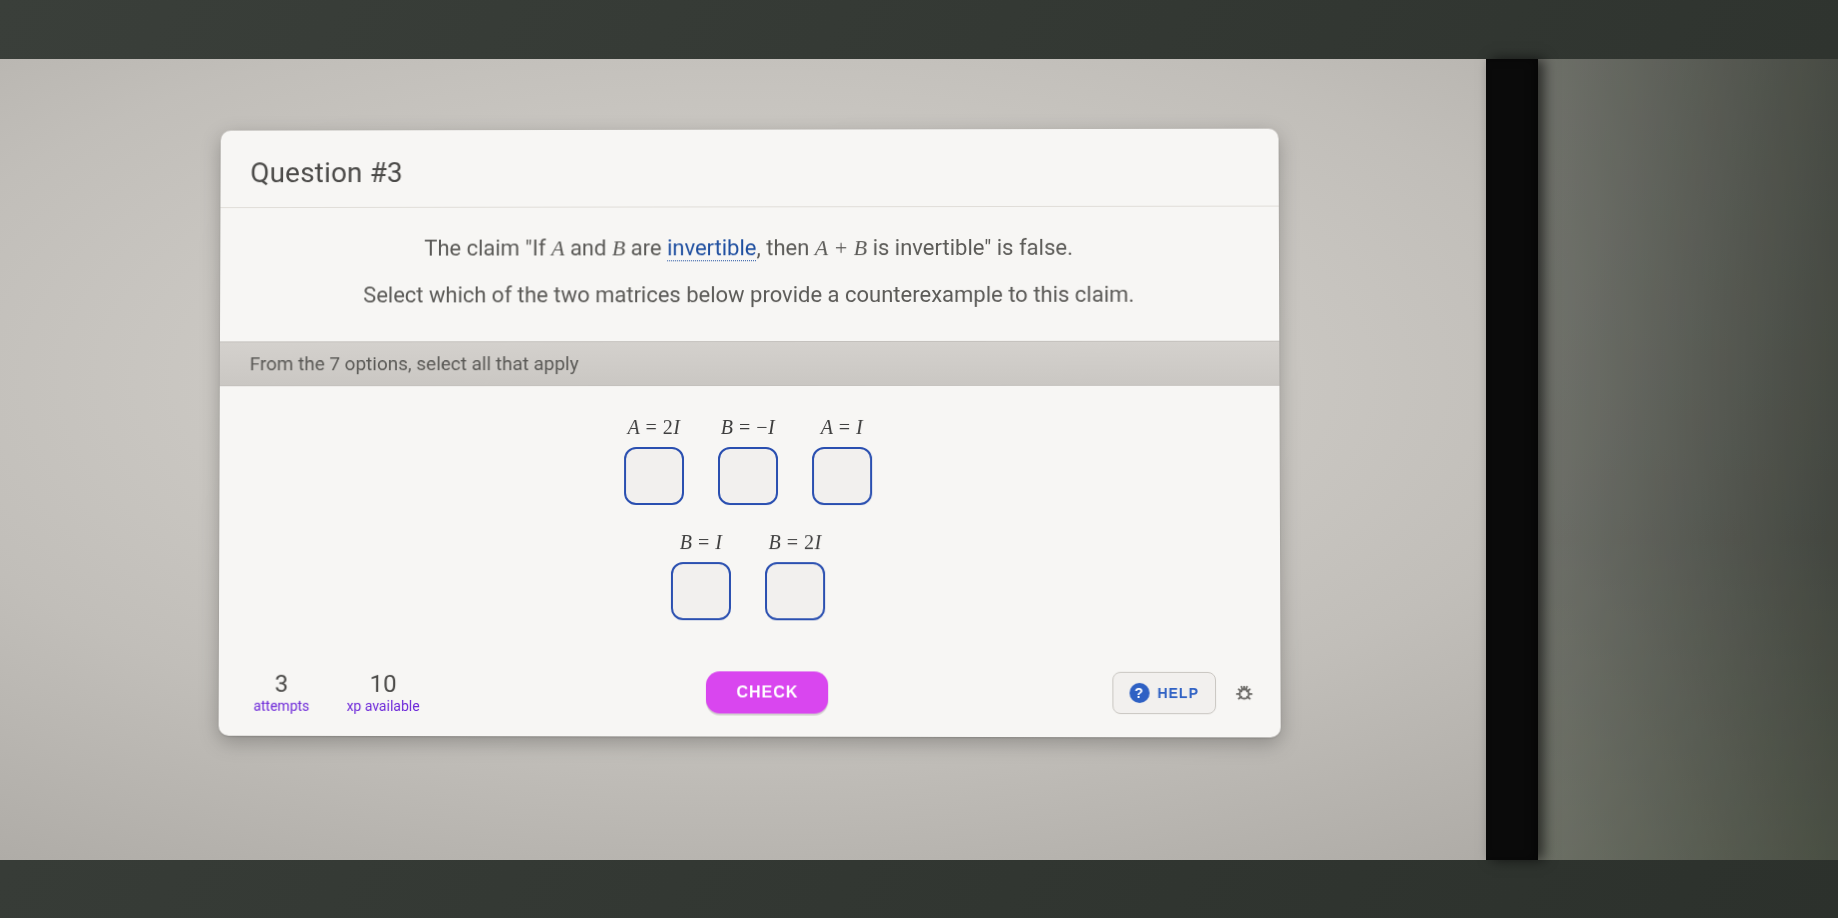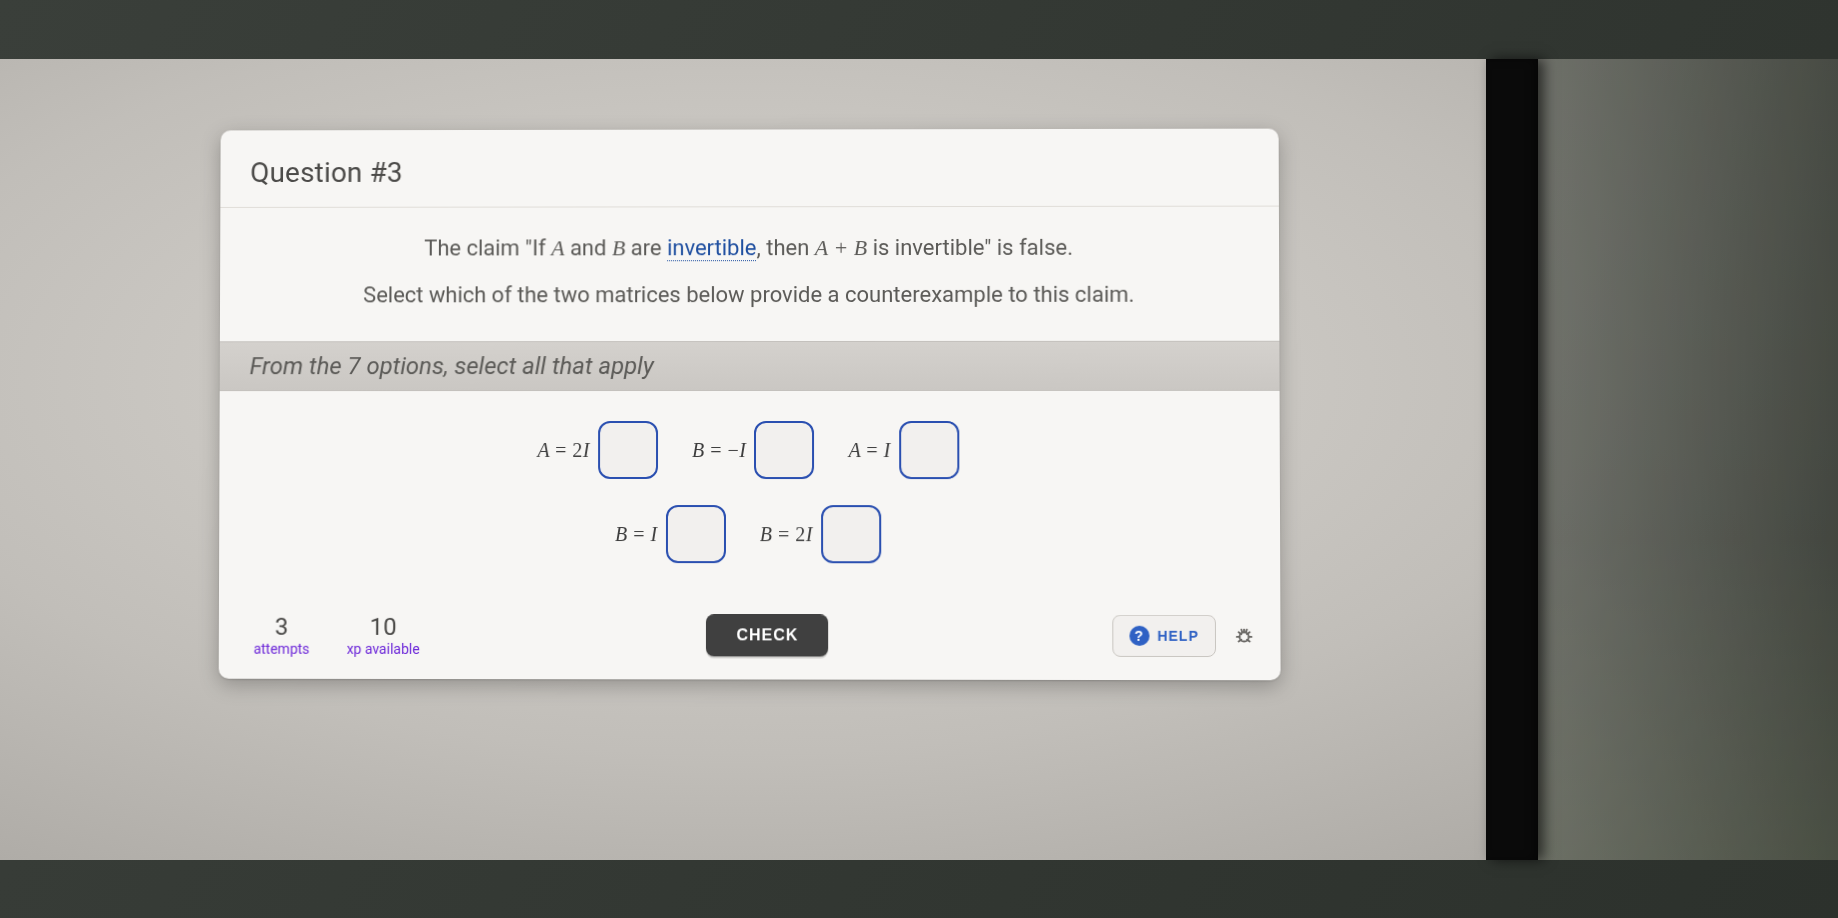--- a/index.html
+++ b/index.html
@@ -86,41 +86,40 @@
     color: #5b5a57;
   }
   .instr-bar {
     margin-top: 34px;
     width: calc(100% + 80px);
     margin-left: -40px;
     padding: 10px 30px;
     background: linear-gradient(#d4d1cd, #cac7c3);
     text-align: left;
     color: #5b5a57;
-    font-size: 24px;
+    font-size: 19px;
     border-top: 1px solid #c4c1bd;
     border-bottom: 1px solid #c4c1bd;
-    font-style: italic;
   }
   .options-wrap {
     display: flex;
     flex-direction: column;
     align-items: center;
     gap: 26px;
     padding: 30px 20px 26px 20px;
   }
   .options-row {
     display: flex;
     gap: 34px;
     justify-content: center;
     flex-wrap: nowrap;
   }
   .opt {
     display: inline-flex;
-    flex-direction: row;
+    flex-direction: column;
     align-items: center;
     gap: 8px;
     cursor: pointer;
   }
   .opt .label {
     font-family: "Times New Roman", Times, serif;
     font-style: italic;
     font-size: 20px;
     color: #3e3e3e;
     white-space: nowrap;
@@ -147,26 +146,26 @@
   .stat .num {
     font-size: 24px;
     color: #4b4a48;
   }
   .stat .lbl {
     font-size: 14px;
     color: #6d28d9;
   }
   .check-wrap { flex: 1; display:flex; justify-content:center; }
   .check-btn {
-    background: #404040;
+    background: #d946ef;
     color: #fff;
     font-weight: 700;
     letter-spacing: 1px;
     border: none;
-    border-radius: 8px;
+    border-radius: 14px;
     padding: 12px 30px;
     font-size: 16px;
     box-shadow: 0 2px 0 rgba(0,0,0,0.15);
     cursor: pointer;
   }
   .right-ctrls {
     display: flex;
     align-items: center;
     gap: 14px;
     margin-left: auto;

